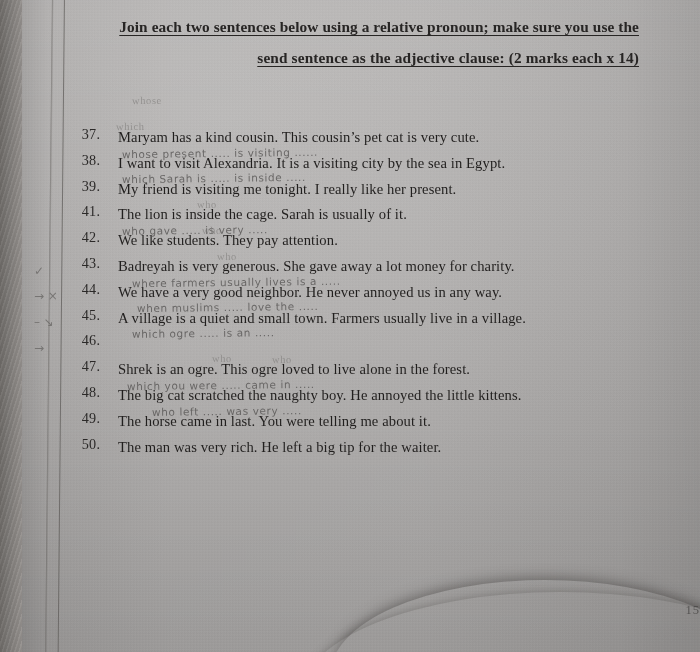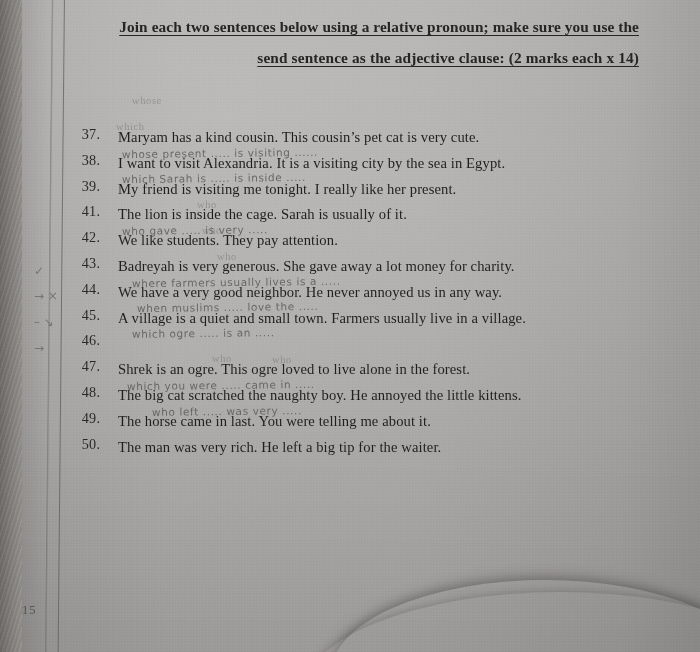--- a/index.html
+++ b/index.html
@@ -185,21 +185,21 @@
     color: #6b6967;
     opacity: .8;
     white-space: nowrap;
   }
 
   .page-number {
     position: absolute;
     left: 0;
     top: 603px;
     width: 678px;
-    text-align: left;
+    text-align: right;
     font-size: 12.5px;
     color: #4c4a49;
     letter-spacing: 1px;
     opacity: .85;
   }
 </style>
 </head>
 <body>
 
 <div id="scan">

